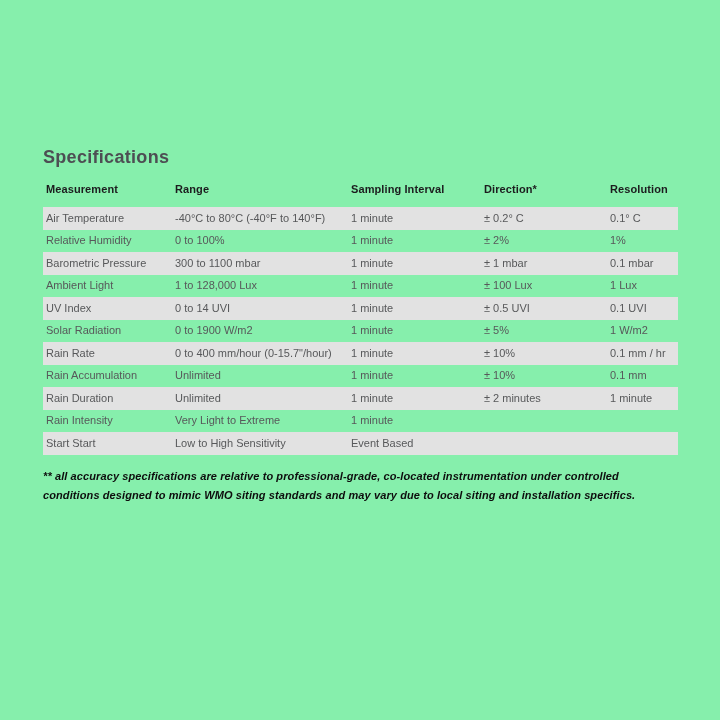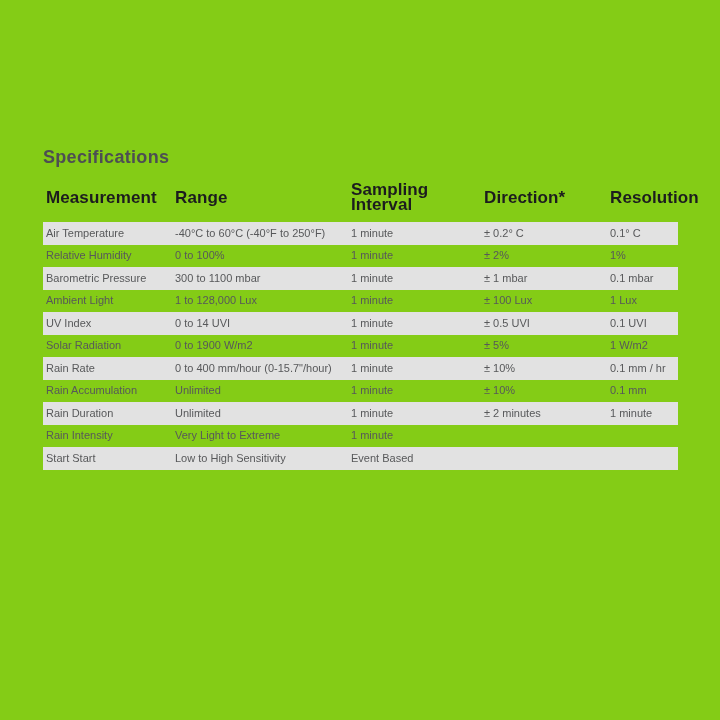--- a/index.html
+++ b/index.html
@@ -6,21 +6,21 @@
   html, body {
     margin: 0;
     padding: 0;
     background: #ffffff;
     font-family: "Liberation Sans", sans-serif;
   }
   .sheet {
     position: relative;
     width: 720px;
     height: 720px;
-    background: #84cc16;
+    background: #86efac;
     overflow: hidden;
   }
   .content {
     position: absolute;
     left: 43px;
     top: 147px;
     width: 635px;
   }
   .title {
     margin: 0;
@@ -31,21 +31,21 @@
     letter-spacing: 0.3px;
   }
   table.spec-table {
     margin-top: 15px;
     border-collapse: collapse;
     table-layout: fixed;
     width: 635px;
   }
   th {
     text-align: left;
-    font-size: 17px;
+    font-size: 11px;
     line-height: 15px;
     font-weight: 700;
     color: #1c1c1e;
     padding: 0 4px 10px 0;
     letter-spacing: 0.1px;
   }
   td {
     font-size: 11px;
     line-height: 13.5px;
     color: #57585a;
@@ -86,21 +86,21 @@
           <th class="first">Measurement</th>
           <th>Range</th>
           <th>Sampling Interval</th>
           <th>Direction*</th>
           <th>Resolution</th>
         </tr>
       </thead>
       <tbody>
         <tr>
           <td class="first">Air Temperature</td>
-          <td>-40°C to 60°C (-40°F to 250°F)</td>
+          <td>-40°C to 80°C (-40°F to 140°F)</td>
           <td>1 minute</td>
           <td>± 0.2° C</td>
           <td>0.1° C</td>
         </tr>
         <tr>
           <td class="first">Relative Humidity</td>
           <td>0 to 100%</td>
           <td>1 minute</td>
           <td>± 2%</td>
           <td>1%</td>
@@ -164,15 +164,16 @@
         <tr>
           <td class="first">Start Start</td>
           <td>Low to High Sensitivity</td>
           <td>Event Based</td>
           <td></td>
           <td></td>
         </tr>
       </tbody>
     </table>
 
+    <p class="footnote">** all accuracy specifications are relative to professional-grade, co-located instrumentation under controlled conditions designed to mimic WMO siting standards and may vary due to local siting and installation specifics.</p>
 
   </div>
 </div>
 
 </body></html>

